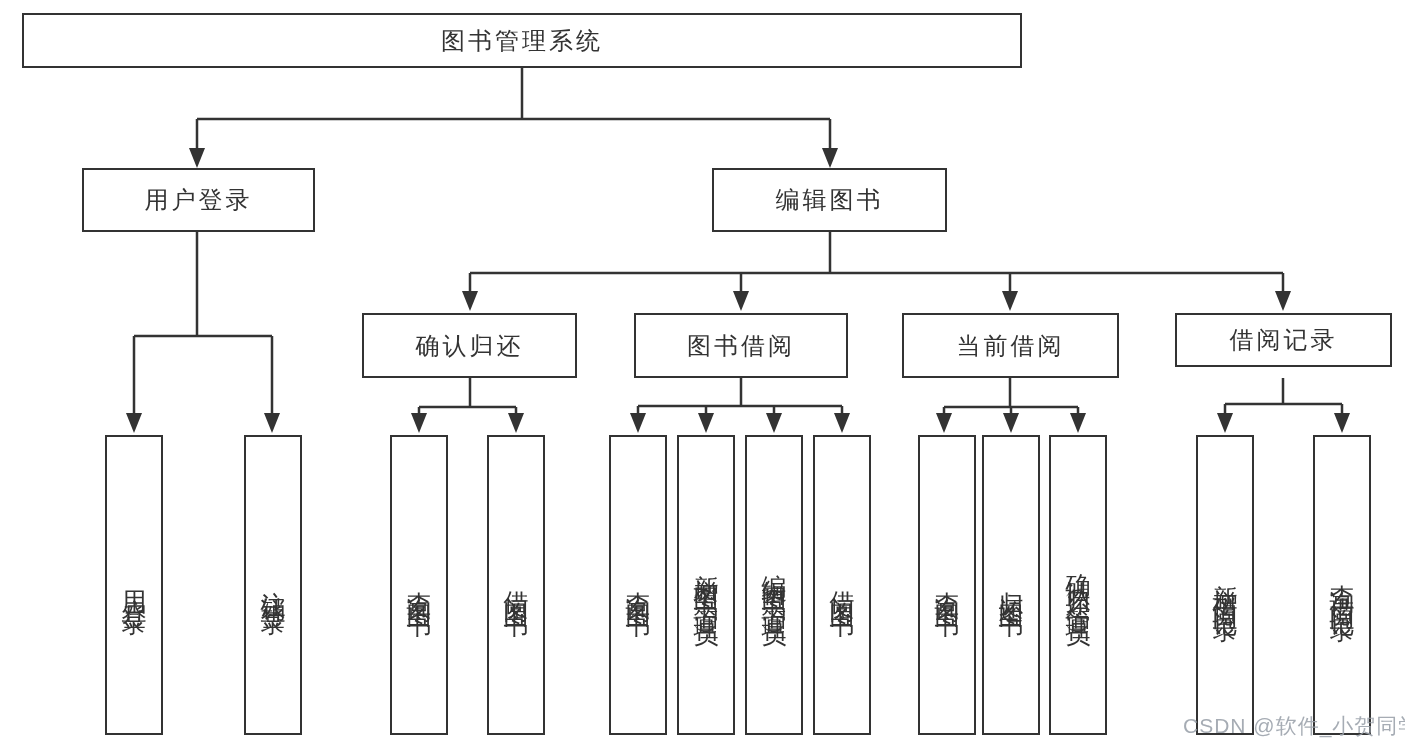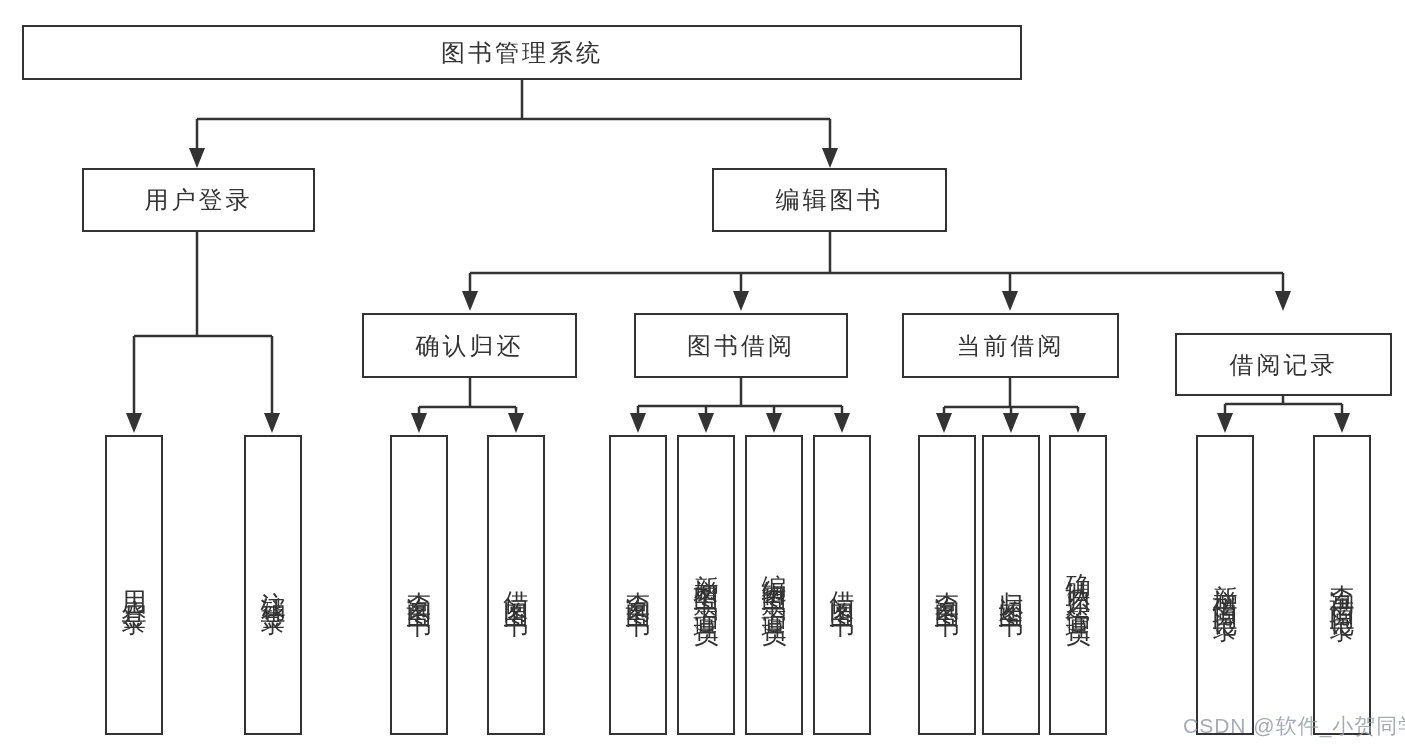--- a/index.html
+++ b/index.html
@@ -90,29 +90,29 @@
     <path d="M1010 378 V407 M944 407 H1078 M944 407 V415 M1011 407 V415 M1078 407 V415"></path>
     <polygon points="936,413 952,413 944,433"></polygon>
     <polygon points="1003,413 1019,413 1011,433"></polygon>
     <polygon points="1070,413 1086,413 1078,433"></polygon>
 
     <path d="M1283 378 V404 M1225 404 H1342 M1225 404 V415 M1342 404 V415"></path>
     <polygon points="1217,413 1233,413 1225,433"></polygon>
     <polygon points="1334,413 1350,413 1342,433"></polygon>
   </svg>
 
-  <div class="box hbox" style="left:22px;top:25px;width:1000px;height:55px;">图书管理系统</div>
+  <div class="box hbox" style="left:22px;top:13px;width:1000px;height:55px;">图书管理系统</div>
 
   <div class="box hbox" style="left:82px;top:168px;width:233px;height:64px;">用户登录</div>
   <div class="box hbox" style="left:712px;top:168px;width:235px;height:64px;">编辑图书</div>
 
   <div class="box hbox" style="left:362px;top:313px;width:215px;height:65px;">确认归还</div>
   <div class="box hbox" style="left:634px;top:313px;width:214px;height:65px;">图书借阅</div>
   <div class="box hbox" style="left:902px;top:313px;width:217px;height:65px;text-align:right;">当前借阅</div>
-  <div class="box hbox" style="left:1175px;top:313px;width:217px;height:63px;margin-top:20px;">借阅记录</div>
+  <div class="box hbox" style="left:1175px;top:313px;width:217px;height:54px;">借阅记录</div>
 
   <div class="box leaf" style="left:105px;top:435px;width:58px;height:300px;">
     <span>用户登录</span>
     </div>
   <div class="box leaf" style="left:244px;top:435px;width:58px;height:300px;">
     <span>注销登录</span>
     </div>
 
   <div class="box leaf" style="left:390px;top:435px;width:58px;height:300px;">
     <span>查询图书</span>

